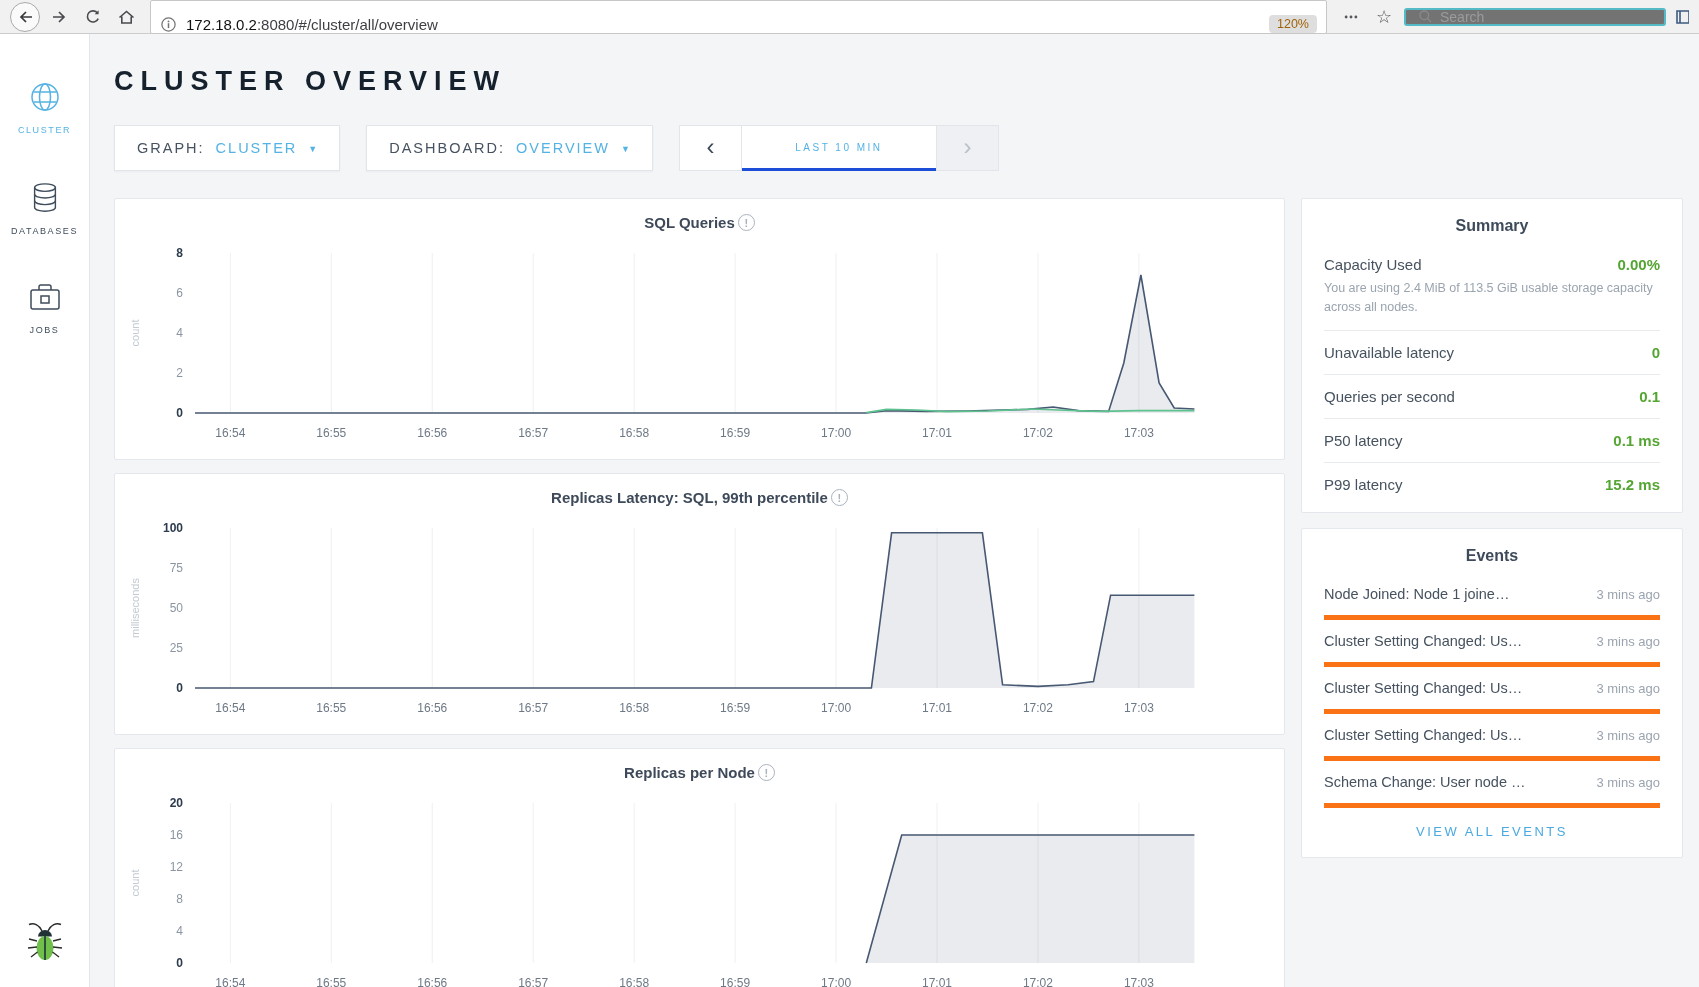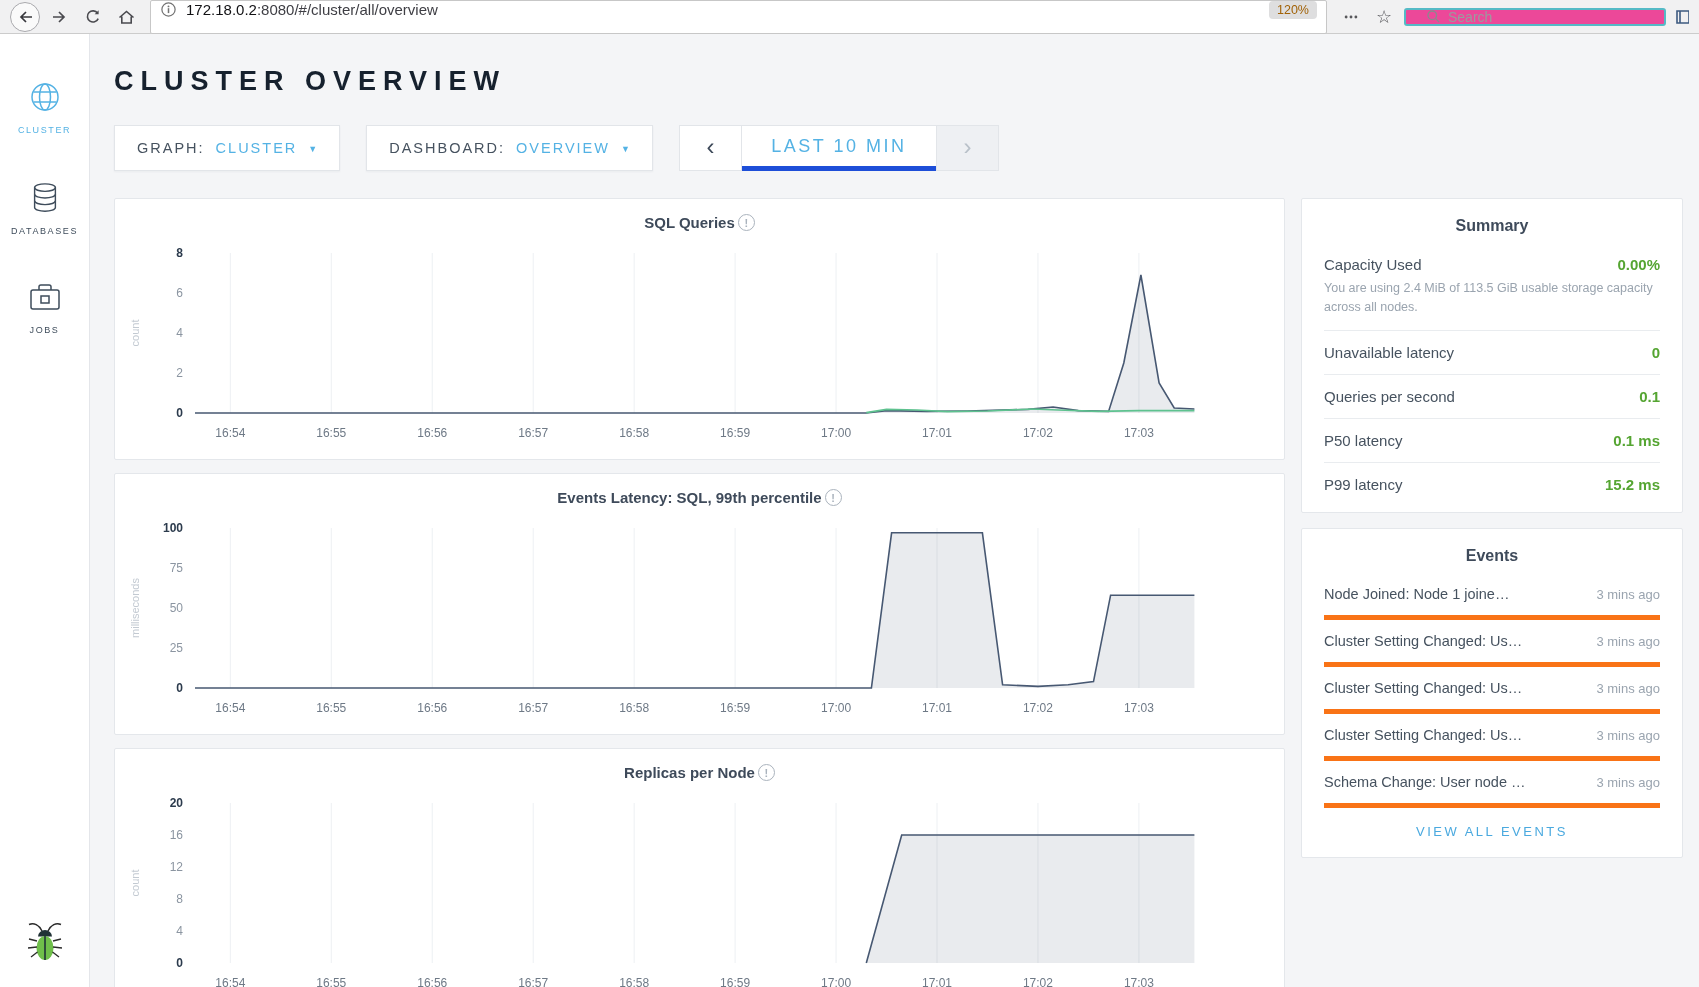--- a/index.html
+++ b/index.html
@@ -11,29 +11,29 @@
   
   .browser-bar {
     height: 34px; background: #f1f1f2; border-bottom: 1px solid #cccccc;
     display: flex; align-items: center; padding: 0 10px; gap: 7px;
   }
   .nav-btn { width: 26px; height: 26px; display: flex; align-items: center; justify-content: center; cursor: pointer; flex: none; }
   .back-circle { width: 30px; height: 30px; border: 1px solid #a9a9ad; border-radius: 50%; background: #fafafa;
     display: flex; align-items: center; justify-content: center; cursor: pointer; flex: none; }
   .url-bar {
     flex: 1; height: 34px; background: #ffffff; border: 1px solid #c7c7c7; border-radius: 2px;
-    display: flex; align-items: flex-start; padding: 0 9px; gap: 9px; margin: 0 4px; cursor: text; min-width: 0;
+    display: flex; align-items: flex-end; padding: 0 9px; gap: 9px; margin: 0 4px; cursor: text; min-width: 0;
   }
   .url-text { flex: 1; font-size: 15px; white-space: nowrap; overflow: hidden; }
   .url-host { color: #111114; }
   .url-rest { color: #3e3e44; }
   .zoom-badge { background: #dededf; border-radius: 4px; padding: 2px 8px; font-size: 12.5px; color: #a16207; flex: none; cursor: pointer; }
   .search-box {
-    width: 262px; height: 18px; background: #ec4899; border: 2px solid #54bac6; border-radius: 3px;
-    display: flex; align-items: center; padding: 0 20px; gap: 7px; flex: none;
+    width: 262px; height: 18px; background: #737373; border: 2px solid #54bac6; border-radius: 3px;
+    display: flex; align-items: center; padding: 0 12px; gap: 7px; flex: none;
   }
   .search-box input { border: none; outline: none; flex: 1; font-size: 14px; color: #111; min-width: 0;
     font-family: "Liberation Sans", sans-serif; background: transparent; }
   .search-box input::placeholder { color: #9b9b9f; }
   .star-glyph { font-size: 18px; color: #58585c; line-height: 1; }
   .corner-glyph { width: 14px; height: 16px; margin-left: 2px; flex: none; }
   
   .app { display: flex; height: 953px; }
   .side-nav {
     width: 90px; background: #ffffff; border-right: 1px solid #e4e6ea;
@@ -56,23 +56,23 @@
   .dd-caret { color: #54b2e4; font-size: 9px; padding-top: 2px; }
   .time-sel { display: flex; }
   .ts-btn {
     width: 63px; height: 46px; background: #fff; border: 1px solid #e2e5e9;
     display: flex; align-items: center; justify-content: center; cursor: pointer;
   }
   .ts-btn .chev { font-size: 24px; color: #3c4858; line-height: 1; padding-bottom: 3px; }
   .ts-btn.disabled { background: #eef0f3; }
   .ts-btn.disabled .chev { color: #b9c1c9; }
   .ts-label {
-    width: 194px; height: 46px; background: #fff; border-top: 1px solid #e2e5e9; border-bottom: 5px solid #1d4ed8;
+    width: 194px; height: 46px; background: #fff; border-top: 1px solid #e2e5e9; border-bottom: 3px solid #1d4ed8;
     display: flex; align-items: center; justify-content: center;
-    font-size: 18px; letter-spacing: 2.5px; color: #54b2e4;
+    font-size: 10px; letter-spacing: 2.5px; color: #54b2e4;
   }
   
   .content-row { display: flex; gap: 16px; align-items: flex-start; }
   .charts-col { flex: 1; min-width: 0; }
   .chart-card { background: #fff; border: 1px solid #e4e7eb; border-radius: 2px; margin-bottom: 13px; padding: 15px 10px 4px; }
   .chart-title-row { display: flex; justify-content: center; align-items: center; gap: 3px; margin-bottom: 8px; }
   .chart-title { font-size: 15px; font-weight: 700; color: #3e4a5a; }
   .info-badge {
     width: 17px; height: 17px; border: 1px solid #aab3bd; border-radius: 50%;
     color: #aab3bd; font-size: 11px; font-weight: 700; display: flex; align-items: center; justify-content: center; cursor: pointer;
@@ -250,21 +250,21 @@
                 <text x="58" y="58" text-anchor="end" fill="#8b95a1" font-size="12" font-weight="normal" font-family="Liberation Sans, sans-serif">6</text>
                 <text x="58" y="18" text-anchor="end" fill="#2c3b4d" font-size="12" font-weight="bold" font-family="Liberation Sans, sans-serif">8</text>
                 <text x="14" y="94" text-anchor="middle" fill="#c3cad2" font-size="11" transform="rotate(-90 14 94)" font-family="Liberation Sans, sans-serif">count</text>
                 <path d="M70.0,174.0 L70.0,174.0 L741.3,174.0 L761.5,171.6 L801.9,172.4 L842.3,172.0 L902.9,170.4 L928.1,168.0 L953.3,171.6 L983.6,172.4 L998.8,124.0 L1015.9,36.0 L1034.1,144.0 L1049.2,169.0 L1069.4,170.0 L1069.4,174.0 Z" fill="rgba(71,88,114,0.12)" stroke="none"></path>
                 <path d="M70.0,174.0 L741.3,174.0 L761.5,171.6 L801.9,172.4 L842.3,172.0 L902.9,170.4 L928.1,168.0 L953.3,171.6 L983.6,172.4 L998.8,124.0 L1015.9,36.0 L1034.1,144.0 L1049.2,169.0 L1069.4,170.0" fill="none" stroke="#475872" stroke-width="1.6"></path>
                 <path d="M741.3,173.6 L761.5,170.4 L791.8,171.0 L822.1,172.6 L862.5,172.0 L907.9,170.0 L933.1,171.0 L973.5,172.4 L1013.9,171.6 L1069.4,171.6" fill="none" stroke="#5ec28f" stroke-width="1.6"></path>
               </svg></div>
         </div>
         <div class="chart-card">
           <div class="chart-title-row">
-            <span class="chart-title">Events Latency: SQL, 99th percentile</span>
+            <span class="chart-title">Replicas Latency: SQL, 99th percentile</span>
             <span class="info-badge">!</span>
           </div>
           <div class="chart-body"><svg width="1154" height="212">
                 <line x1="105.33333333333334" y1="14" x2="105.33333333333334" y2="174" stroke="#edf0f3" stroke-width="1"></line>
                 <text x="105.33333333333334" y="198" text-anchor="middle" fill="#6e7986" font-size="12" font-family="Liberation Sans, sans-serif">16:54</text>
                 <line x1="206.2857142857143" y1="14" x2="206.2857142857143" y2="174" stroke="#edf0f3" stroke-width="1"></line>
                 <text x="206.2857142857143" y="198" text-anchor="middle" fill="#6e7986" font-size="12" font-family="Liberation Sans, sans-serif">16:55</text>
                 <line x1="307.23809523809524" y1="14" x2="307.23809523809524" y2="174" stroke="#edf0f3" stroke-width="1"></line>
                 <text x="307.23809523809524" y="198" text-anchor="middle" fill="#6e7986" font-size="12" font-family="Liberation Sans, sans-serif">16:56</text>
                 <line x1="408.1904761904762" y1="14" x2="408.1904761904762" y2="174" stroke="#edf0f3" stroke-width="1"></line>

